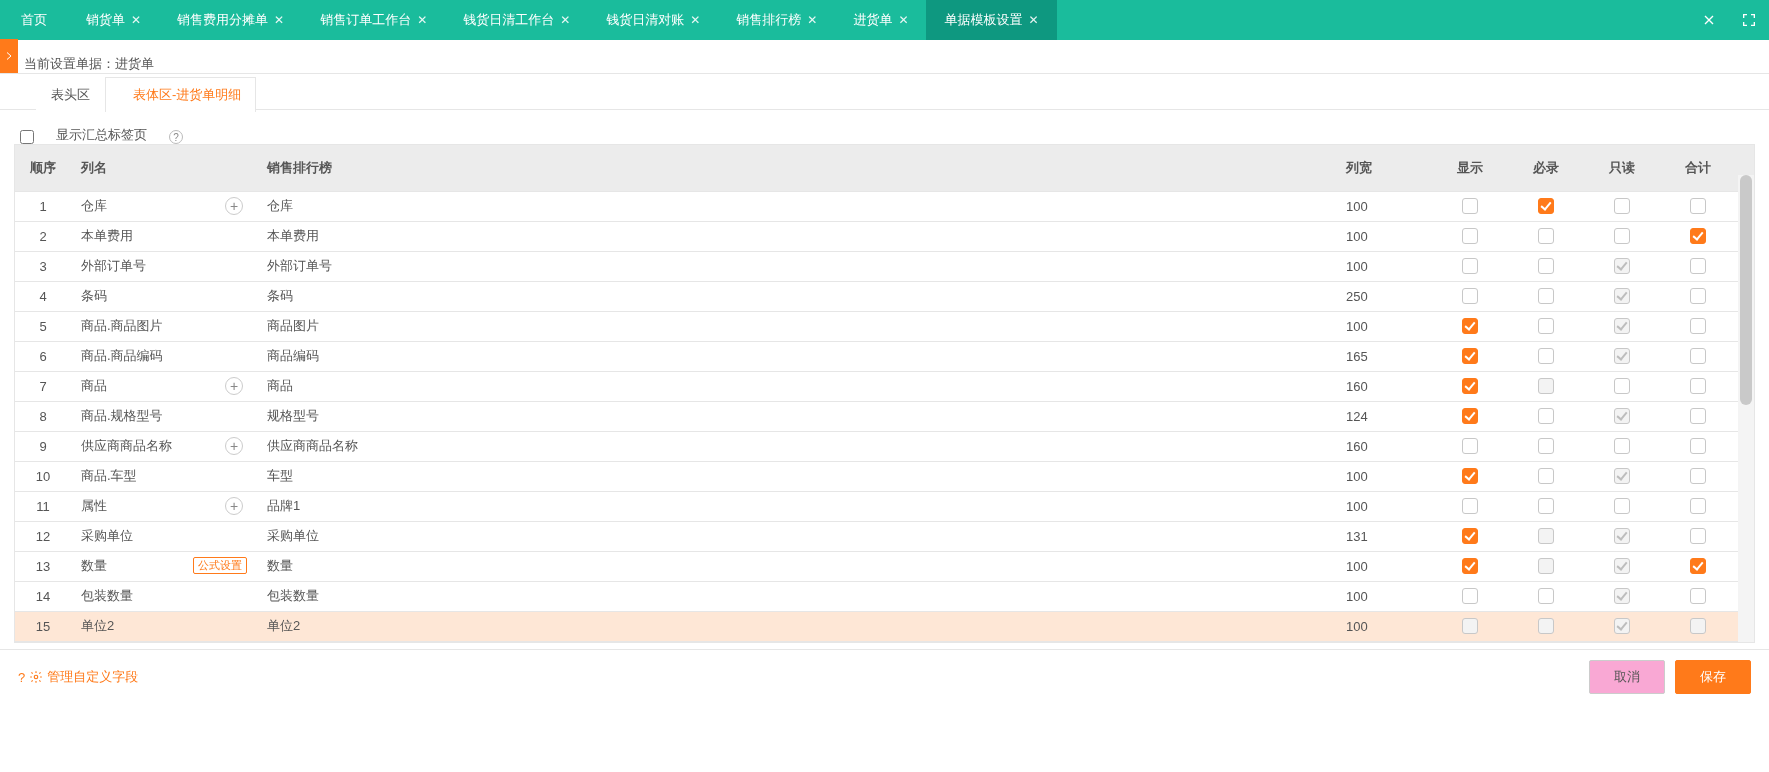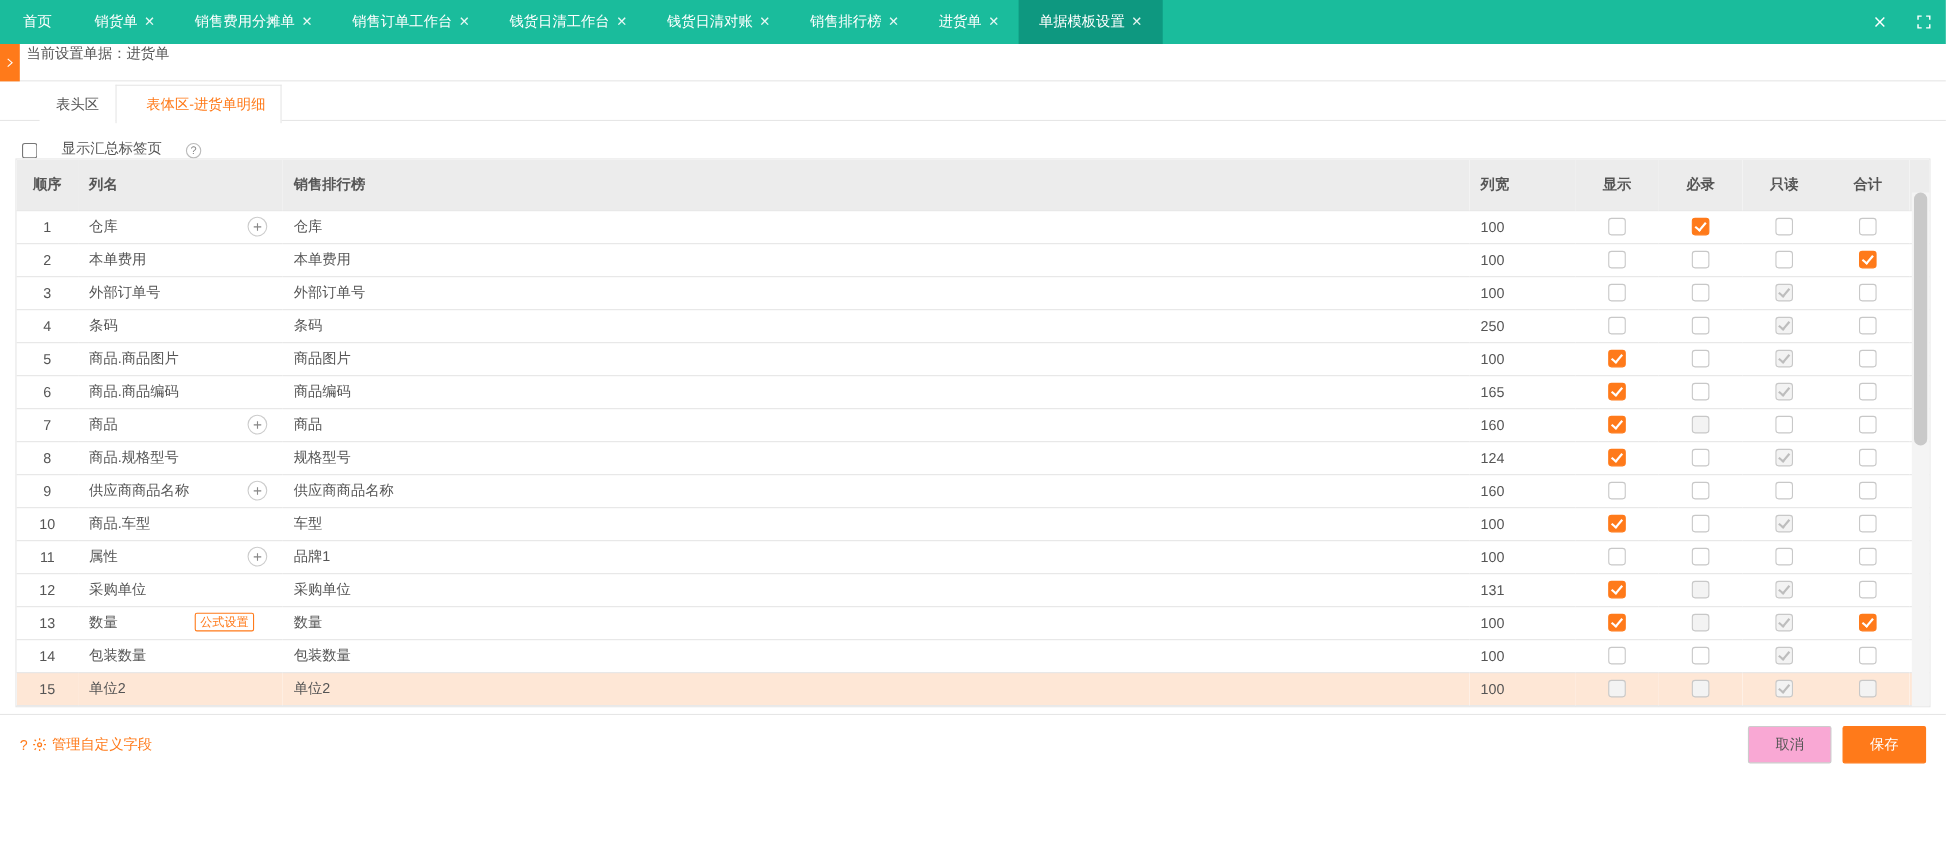--- a/index.html
+++ b/index.html
@@ -20,21 +20,21 @@
   .tabs{height:40px;background:var(--teal);display:flex;align-items:stretch;color:#fff;user-select:none;}
   .tab{display:flex;align-items:center;padding:0 18px;cursor:pointer;white-space:nowrap;}
   .tab .close{margin-left:6px;font-size:12px;opacity:.9;}
   .tab.active{background:var(--teal-dark);}
   .tab.home{padding:0 21px;}
   .tabs .spacer{flex:1;}
   .tabs .iconbtn{width:40px;display:flex;align-items:center;justify-content:center;cursor:pointer;}
   .tabs .iconbtn svg{width:16px;height:16px;stroke:#fff;fill:none;stroke-width:2;}
 
   
-  .subhead{display:flex;align-items:flex-start;height:34px;border-bottom:1px solid var(--border);}
+  .subhead{display:flex;align-items:flex-end;height:34px;border-bottom:1px solid var(--border);}
   .chevron{width:18px;height:34px;background:var(--orange);display:flex;align-items:center;justify-content:center;color:#fff;margin-right:6px;}
   .chevron svg{width:12px;height:12px;stroke:#fff;fill:none;stroke-width:2;}
 
   
   .innerbar{display:flex;align-items:flex-end;padding-left:36px;height:36px;border-bottom:1px solid var(--border);}
   .innertab{padding:8px 14px;border:1px solid transparent;border-bottom:none;cursor:pointer;position:relative;top:3px;background:#fff;text-align:center;}
   .innertab.active{border-color:var(--border);color:var(--orange);padding-left:27px;}
 
   
   .optrow{display:flex;align-items:flex-end;height:34px;padding-left:20px;gap:22px;}
@@ -44,21 +44,21 @@
   .tablewrap{border:1px solid var(--border);margin:0 14px;position:relative;}
   table{width:100%;border-collapse:collapse;table-layout:fixed;}
   th,td{border-bottom:1px solid var(--border);padding:0 10px;height:30px;text-align:left;font-weight:normal;overflow:hidden;text-overflow:ellipsis;white-space:nowrap;}
   thead th{background:var(--header-bg);font-weight:bold;height:46px;}
   col.seq{width:56px;} col.name{width:186px;} col.disp{} col.w{width:96px;}
   col.chk{width:76px;}
   td.seq{text-align:center;}
   td.center,th.center{text-align:center;}
   tbody tr.hover{background:var(--row-hover);}
   .addbtn{width:18px;height:18px;border:1px solid #ccc;border-radius:50%;display:inline-flex;align-items:center;justify-content:center;color:#888;font-size:14px;line-height:1;cursor:pointer;float:right;margin-right:4px;}
-  .tag{border:1px solid var(--orange);color:var(--orange);font-size:11px;padding:0 4px;border-radius:2px;float:right;margin-right:16px;}
+  .tag{border:1px solid var(--orange);color:var(--orange);font-size:11px;padding:0 4px;border-radius:2px;float:right;margin-right:0;}
 
   
   .cb{width:16px;height:16px;border:1px solid #c8c8c8;border-radius:3px;display:inline-block;vertical-align:middle;position:relative;background:#fff;}
   .cb.checked{background:var(--orange);border-color:var(--orange);}
   .cb.checked::after{content:"";position:absolute;left:4px;top:1px;width:4px;height:8px;border:solid #fff;border-width:0 2px 2px 0;transform:rotate(40deg);}
   .cb.dis{background:#f3f3f3;}
   .cb.dis.checked{background:#f3f3f3;border-color:#c8c8c8;}
   .cb.dis.checked::after{border-color:#bdbdbd;}
 
   

